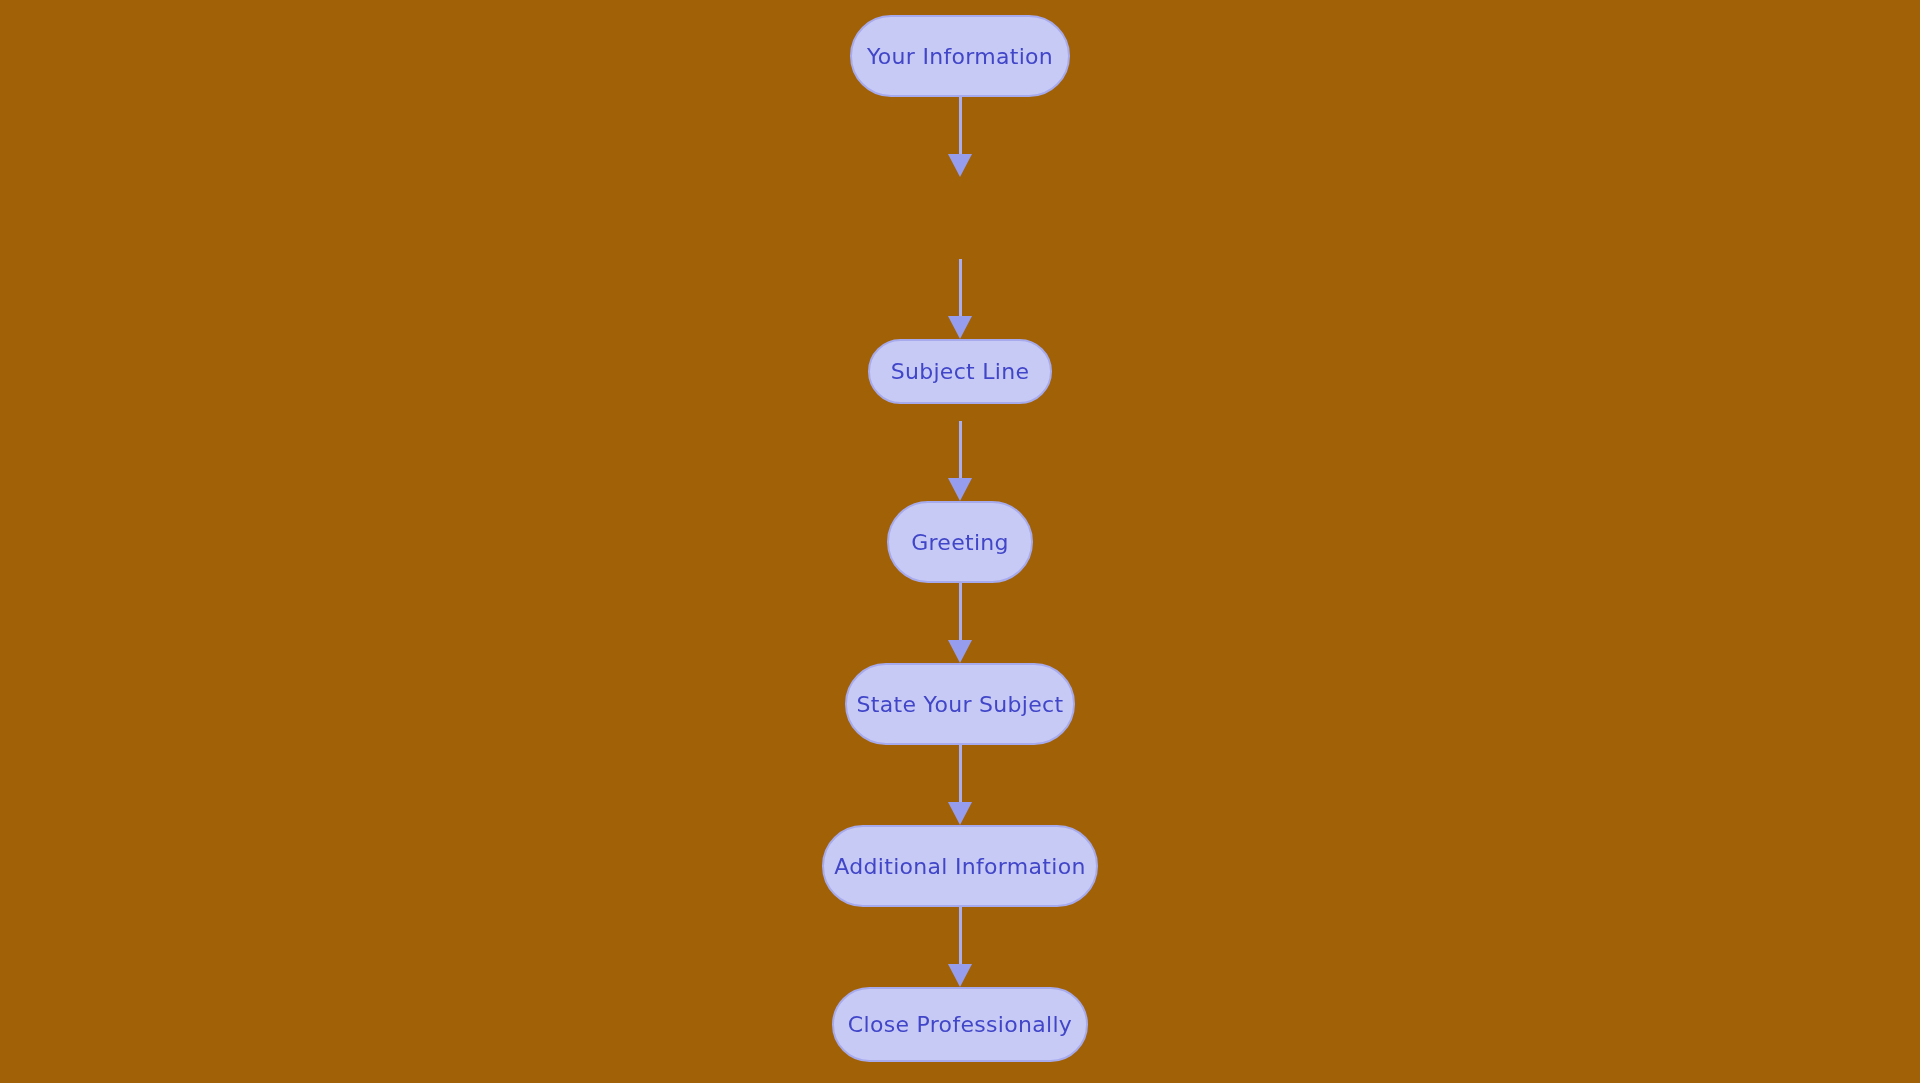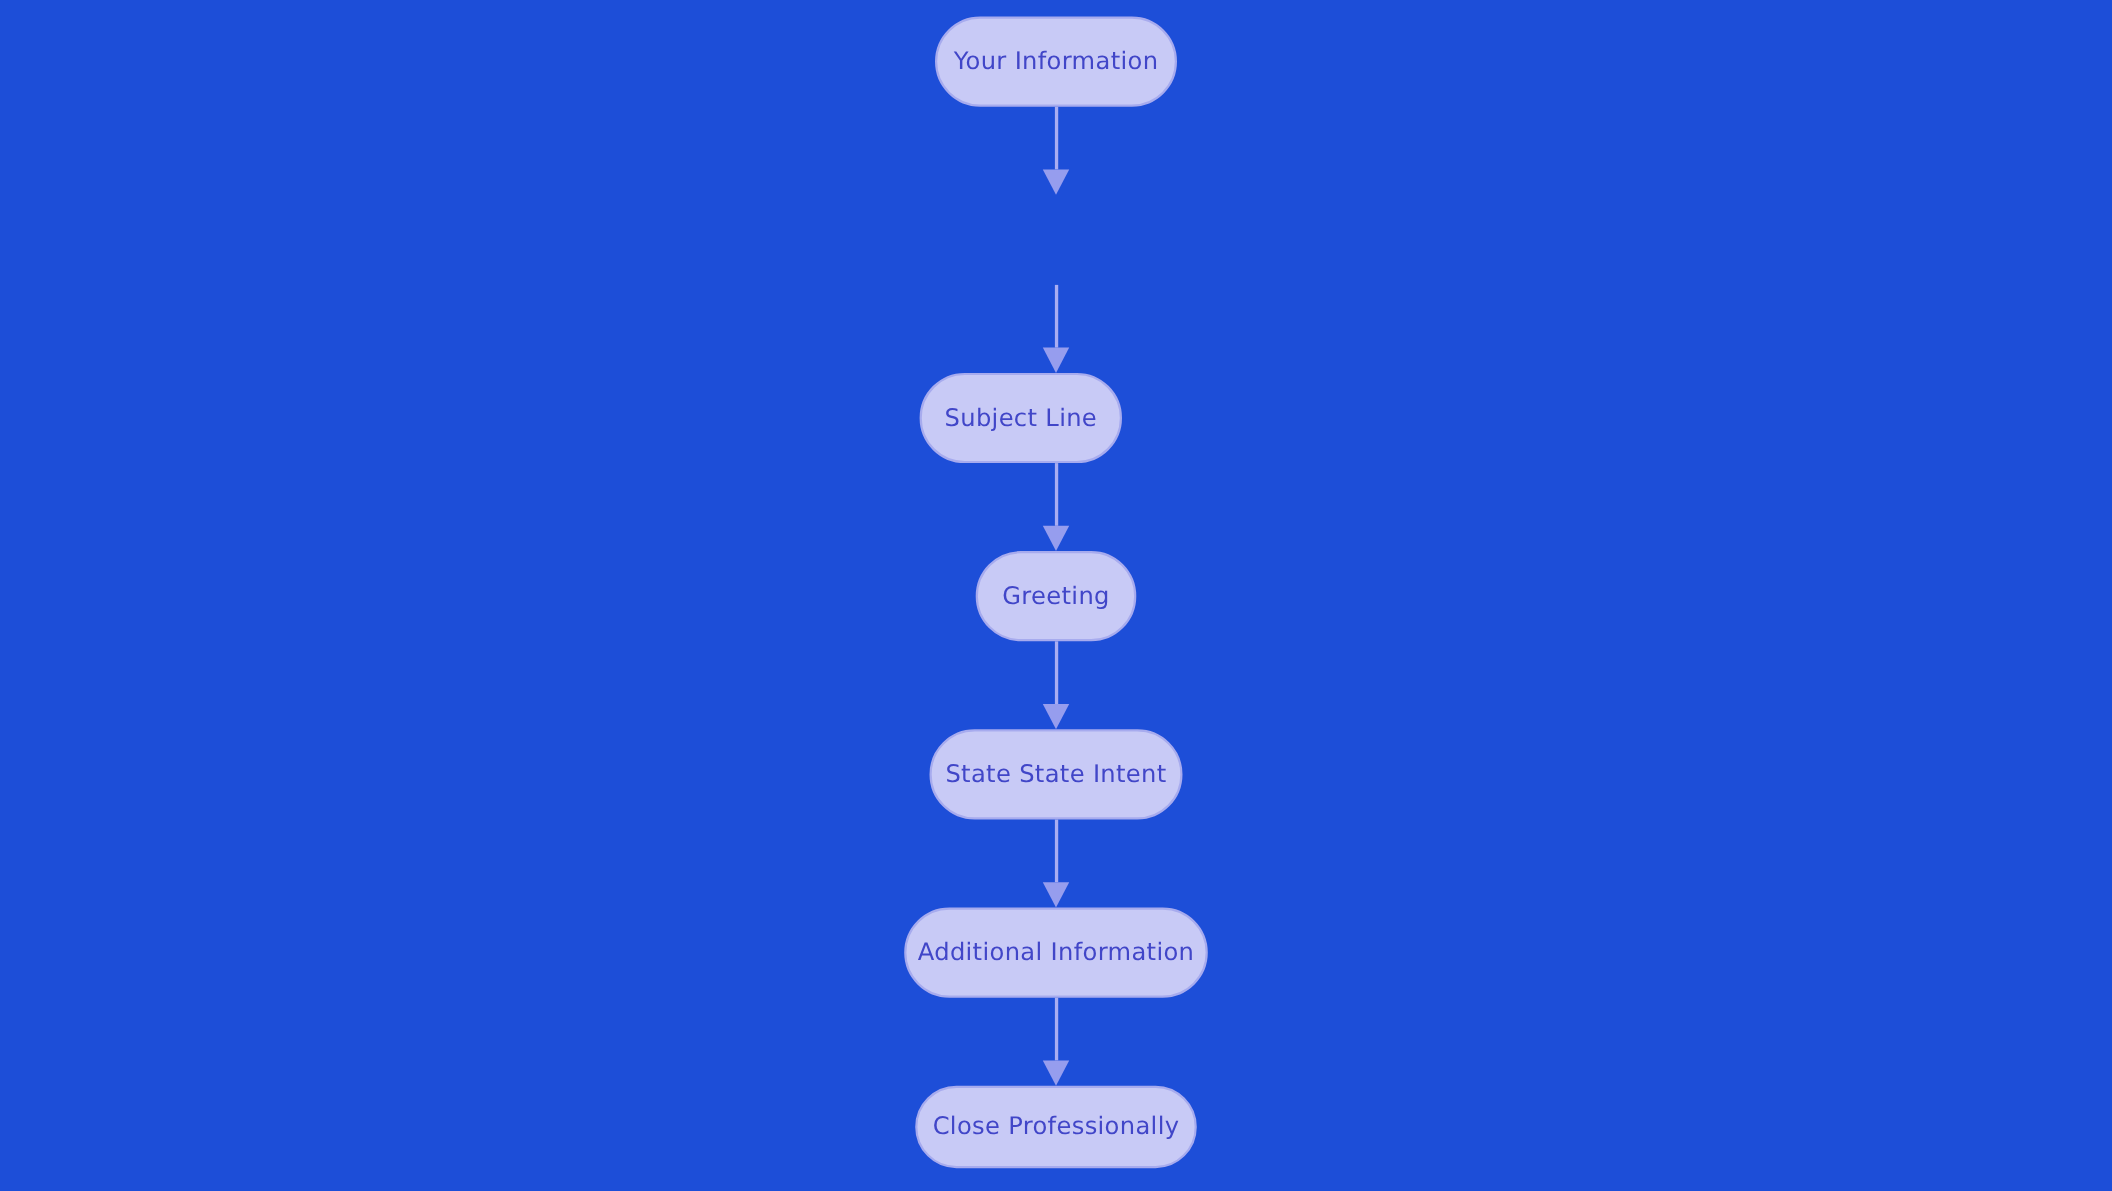--- a/index.html
+++ b/index.html
@@ -41,40 +41,40 @@
     width: 0;
     height: 0;
     border-left: 12px solid transparent;
     border-right: 12px solid transparent;
     border-top: 23px solid var(--arrow-head);
   }
 </style>
 </head>
 <body>
 
-<div class="canvas" id="canvas" style="--node-fill: #c8caf6; --node-border: #a7abee; --node-text: #4146c8; --arrow-line: #a9adf2; --arrow-head: #969dee; background: #1d4ed8;">
+<div class="canvas" id="canvas" style="--node-fill: #c8caf6; --node-border: #a7abee; --node-text: #4146c8; --arrow-line: #a9adf2; --arrow-head: #969dee; background: #a16207;">
     <div class="node" style="left: 850px; top: 15px; width: 220px; height: 82px;">
       <span>Your Information</span>
     </div>
     <div class="arrow-line" style="left: 958.5px; top: 97px; height: 57px;"></div>
     <div class="arrow-head" style="left: 948px; top: 154px;"></div>
     <div class="arrow-line" style="left: 958.5px; top: 259px; height: 57px;"></div>
     <div class="arrow-head" style="left: 948px; top: 316px;"></div>
-    <div class="node" style="left: 836px; top: 339px; width: 184px; height: 82px;">
+    <div class="node" style="left: 868px; top: 339px; width: 184px; height: 65px;">
       <span>Subject Line</span>
     </div>
     <div class="arrow-line" style="left: 958.5px; top: 421px; height: 57px;"></div>
     <div class="arrow-head" style="left: 948px; top: 478px;"></div>
     <div class="node" style="left: 887px; top: 501px; width: 146px; height: 82px; text-align: right;">
       <span>Greeting</span>
     </div>
     <div class="arrow-line" style="left: 958.5px; top: 583px; height: 57px;"></div>
     <div class="arrow-head" style="left: 948px; top: 640px;"></div>
     <div class="node" style="left: 845px; top: 663px; width: 230px; height: 82px;">
-      <span>State State Intent</span>
+      <span>State Your Subject</span>
     </div>
     <div class="arrow-line" style="left: 958.5px; top: 745px; height: 57px;"></div>
     <div class="arrow-head" style="left: 948px; top: 802px;"></div>
     <div class="node" style="left: 822px; top: 825px; width: 276px; height: 82px;">
       <span>Additional Information</span>
     </div>
     <div class="arrow-line" style="left: 958.5px; top: 907px; height: 57px;"></div>
     <div class="arrow-head" style="left: 948px; top: 964px;"></div>
     <div class="node" style="left: 832px; top: 987px; width: 256px; height: 75px;">
       <span>Close Professionally</span>

